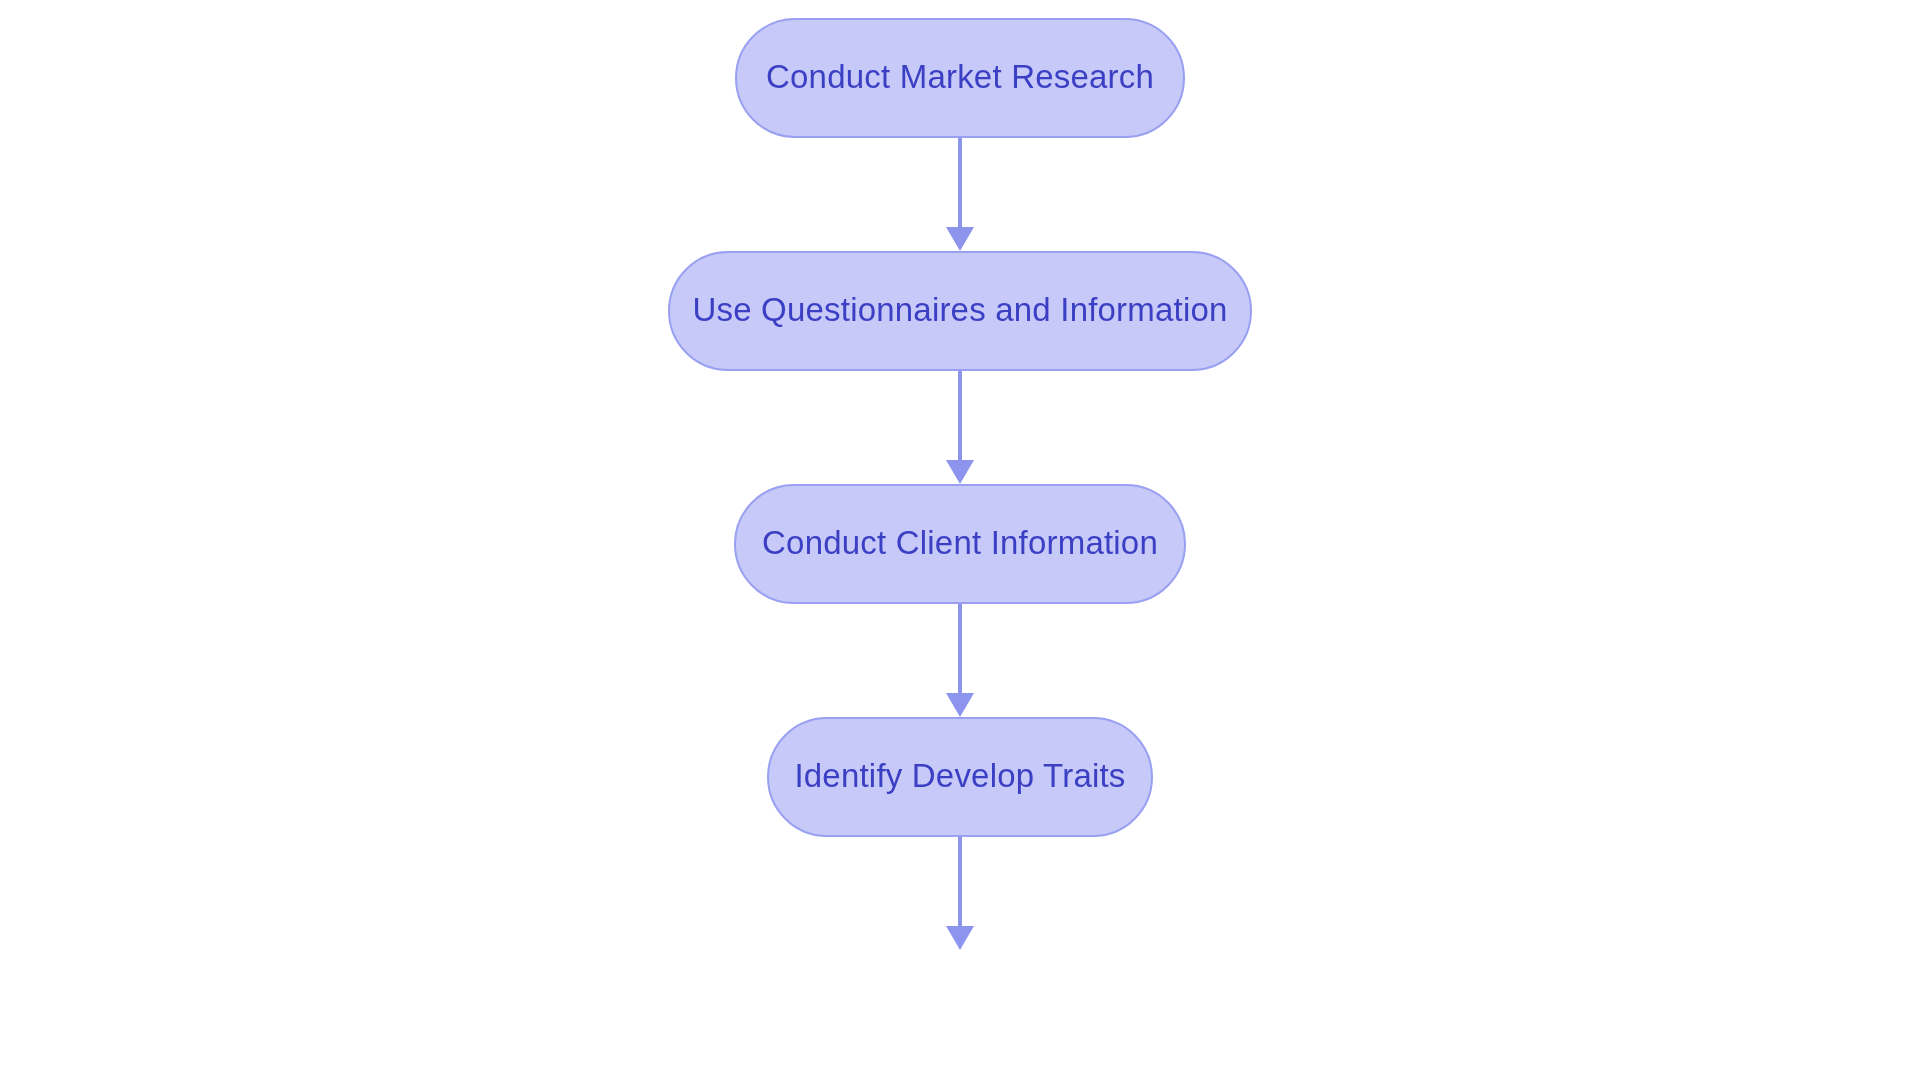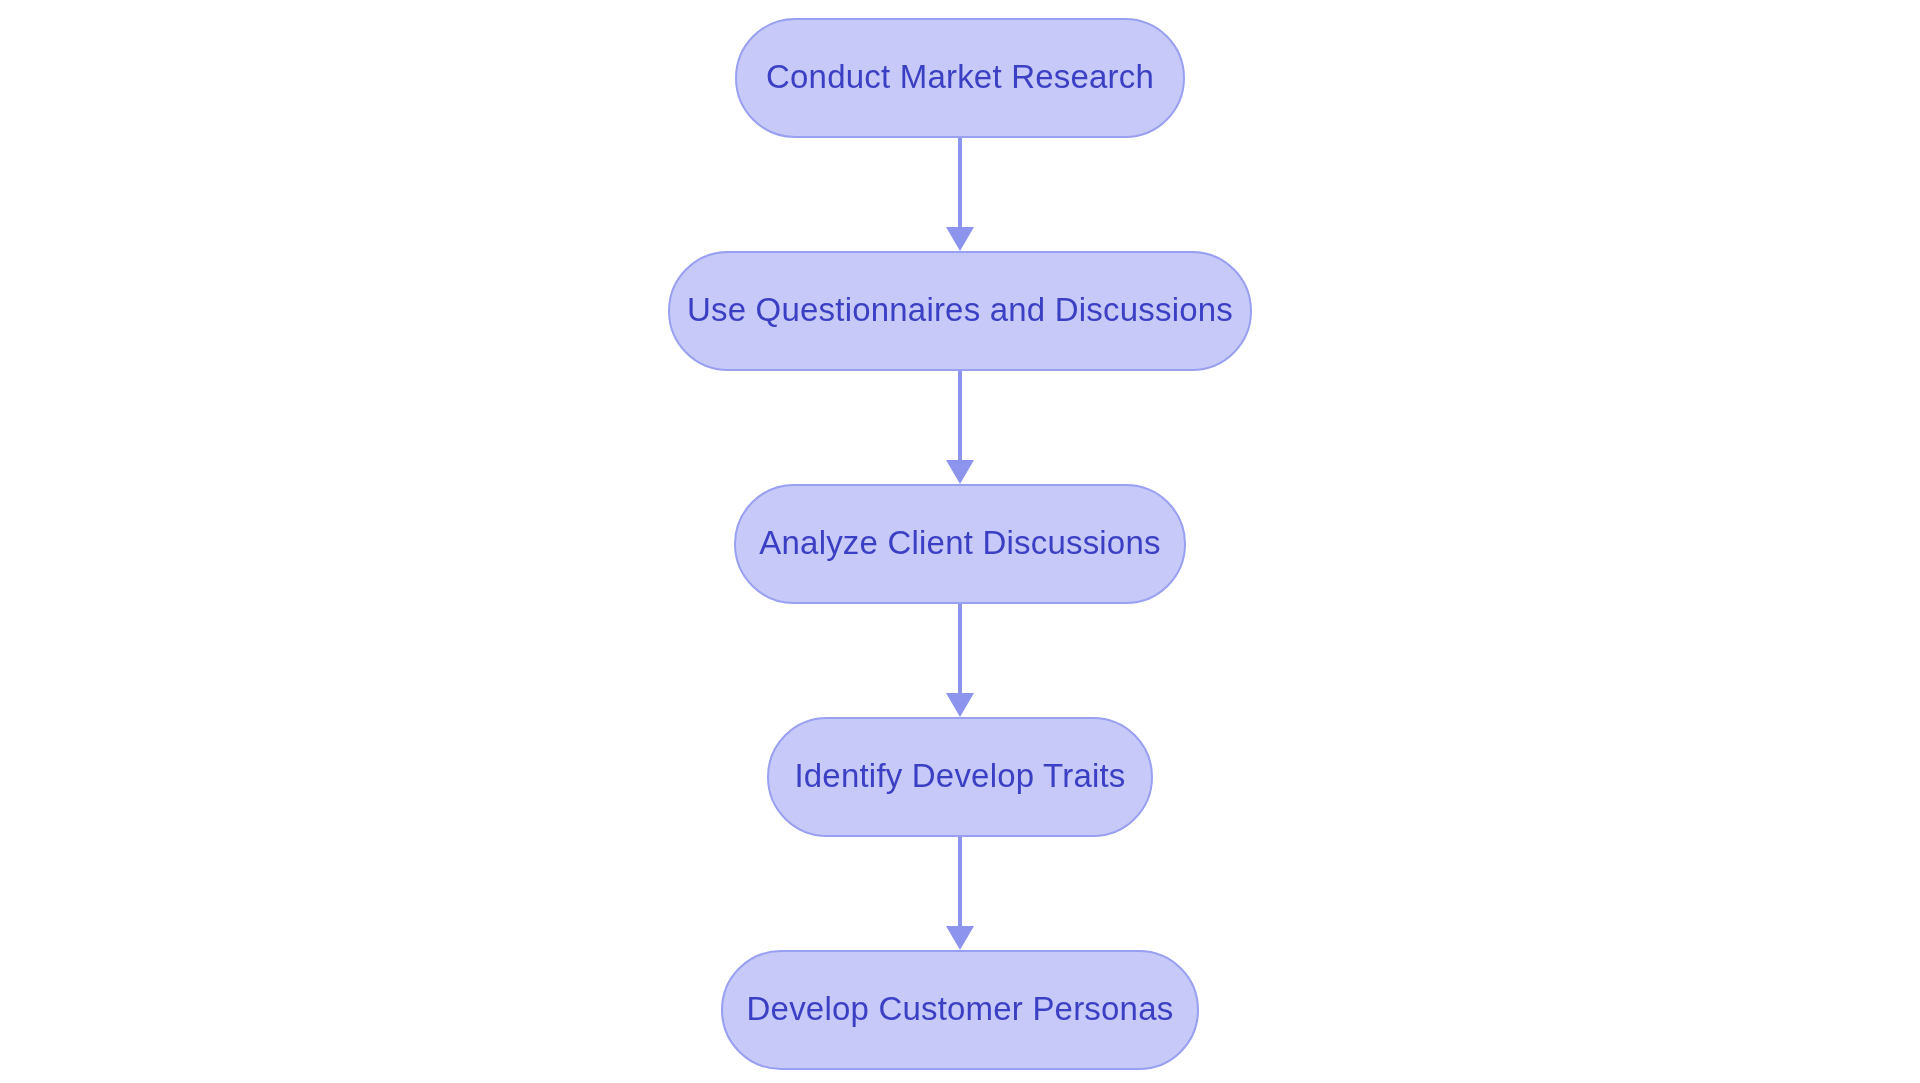--- a/index.html
+++ b/index.html
@@ -77,43 +77,40 @@
   <div class="node n1">
     <span class="node-label">Conduct Market Research</span>
   </div>
 
   <div class="arrow">
     <div class="arrow-line"></div>
     <div class="arrow-head"></div>
   </div>
 
   <div class="node n2">
-    <span class="node-label">Use Questionnaires and Discussions</span>
+    <span class="node-label">Use Questionnaires and Information</span>
   </div>
 
   <div class="arrow">
     <div class="arrow-line"></div>
     <div class="arrow-head"></div>
   </div>
 
   <div class="node n3">
-    <span class="node-label">Analyze Client Discussions</span>
+    <span class="node-label">Conduct Client Information</span>
   </div>
 
   <div class="arrow">
     <div class="arrow-line"></div>
     <div class="arrow-head"></div>
   </div>
 
   <div class="node n4">
     <span class="node-label">Identify Develop Traits</span>
   </div>
 
   <div class="arrow">
     <div class="arrow-line"></div>
     <div class="arrow-head"></div>
   </div>
 
-  <div class="node n5">
-    <span class="node-label">Develop Customer Personas</span>
-  </div>
 
 </div>
 
 </body></html>

